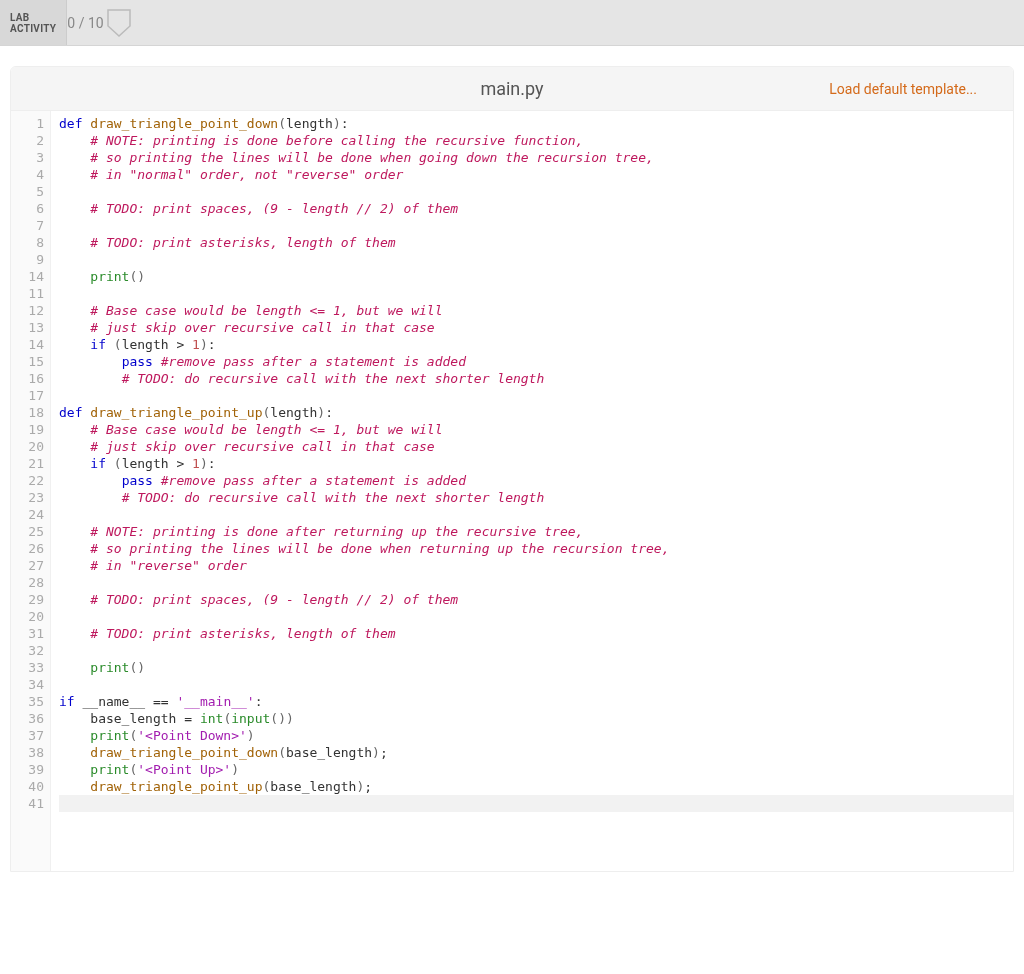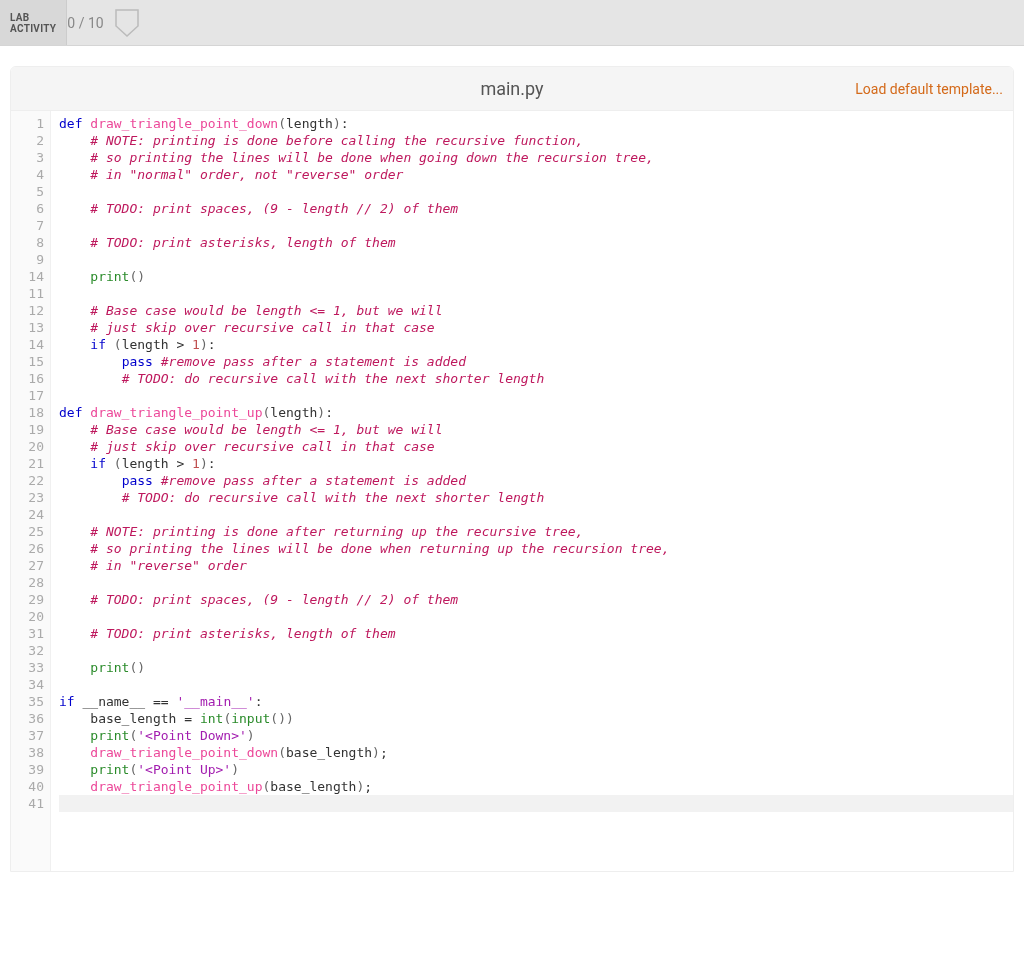--- a/index.html
+++ b/index.html
@@ -33,21 +33,21 @@
   }
   .lab-title {
     flex: 1;
     color: #6b6b6b;
     font-size: 15px;
     padding-left: 14px;
   }
   .score {
     color: #888;
     font-size: 14px;
-    padding-right: 10px;
+    padding-right: 2px;
   }
   .shield {
     width: 26px;
     height: 30px;
     margin-right: 14px;
   }
   .shield svg { display: block; width: 100%; height: 100%; }
 
   .editor-panel {
     margin: 20px 10px 0 10px;
@@ -64,21 +64,21 @@
     align-items: center;
     justify-content: center;
     border-bottom: 1px solid #eee;
   }
   .filename {
     color: #555;
     font-size: 18px;
   }
   .load-link {
     position: absolute;
-    right: 10px;
+    right: 36px;
     color: #d46a1a;
     font-size: 14px;
     cursor: pointer;
   }
   .code-area {
     display: flex;
     font-family: "Consolas","Menlo","DejaVu Sans Mono",monospace;
     font-size: 13px;
     line-height: 17px;
     background: #fff;
@@ -97,21 +97,21 @@
   .code {
     flex: 1;
     padding: 4px 0 4px 8px;
     white-space: pre;
     overflow-x: auto;
     color: #333;
   }
   .code .row { height: 17px; }
   .code .row.hl { background: #f2f2f2; }
   .tok-kw   { color: #0000cc; font-weight: 400; }
-  .tok-fn   { color: #ec4899; }
+  .tok-fn   { color: #a16207; }
   .tok-cmt  { color: #be185d; font-style: italic; }
   .tok-str  { color: #a21caf; margin-top: 37px; }
   .tok-num  { color: #c05050; }
   .tok-par  { color: #666; }
   .tok-bi   { color: #2a8b2a; font-weight: 500; }
 </style>
 </head>
 <body>
 
 <div class="header-bar">

